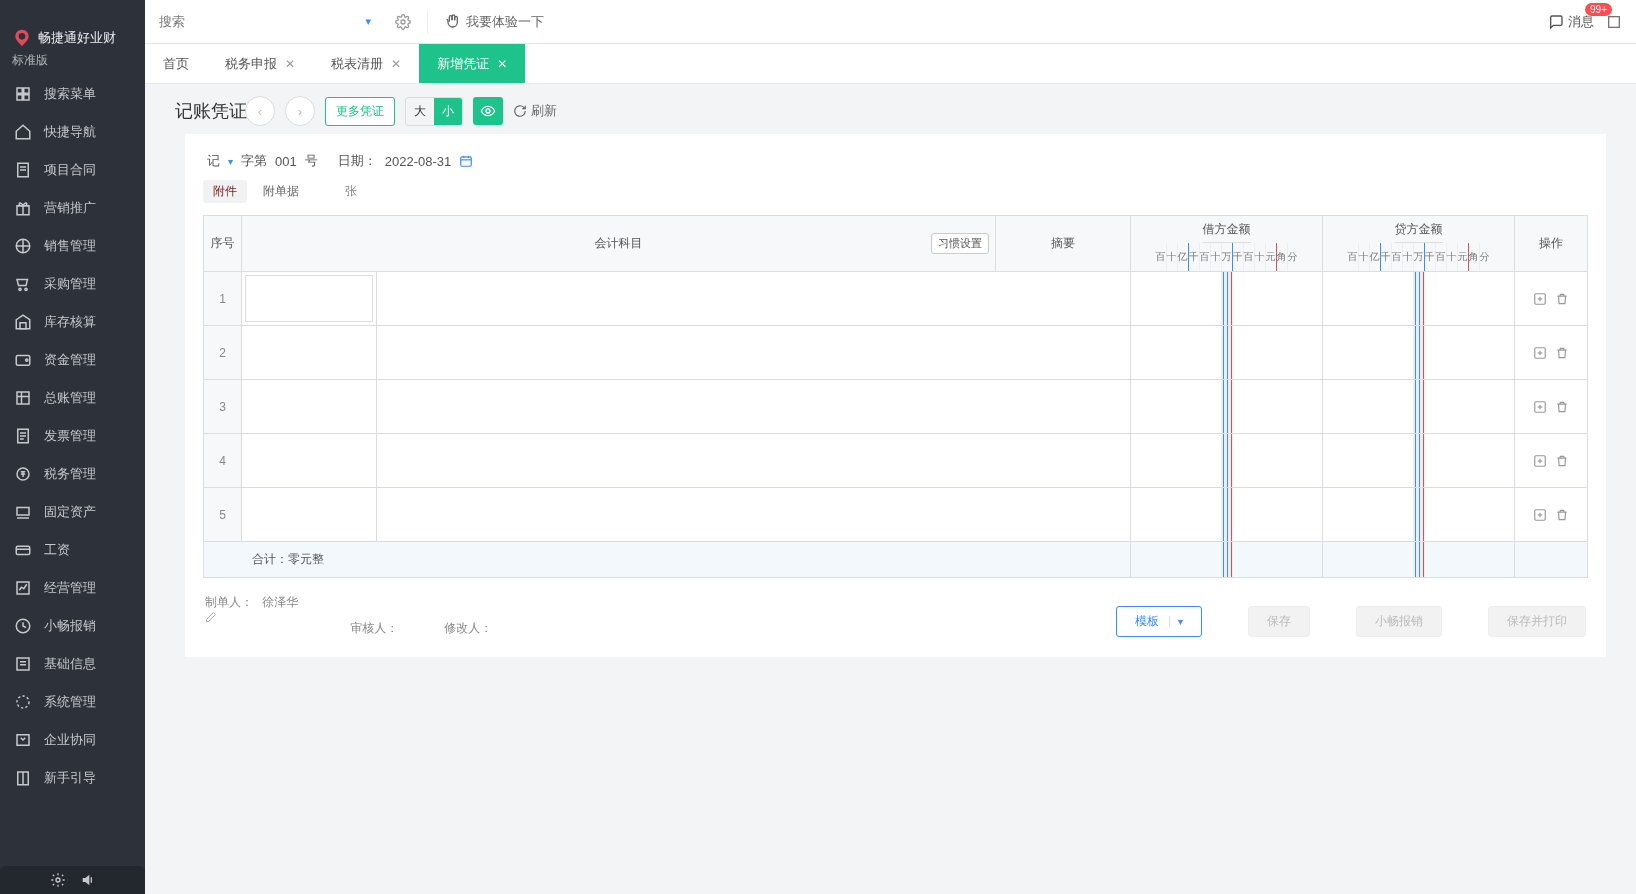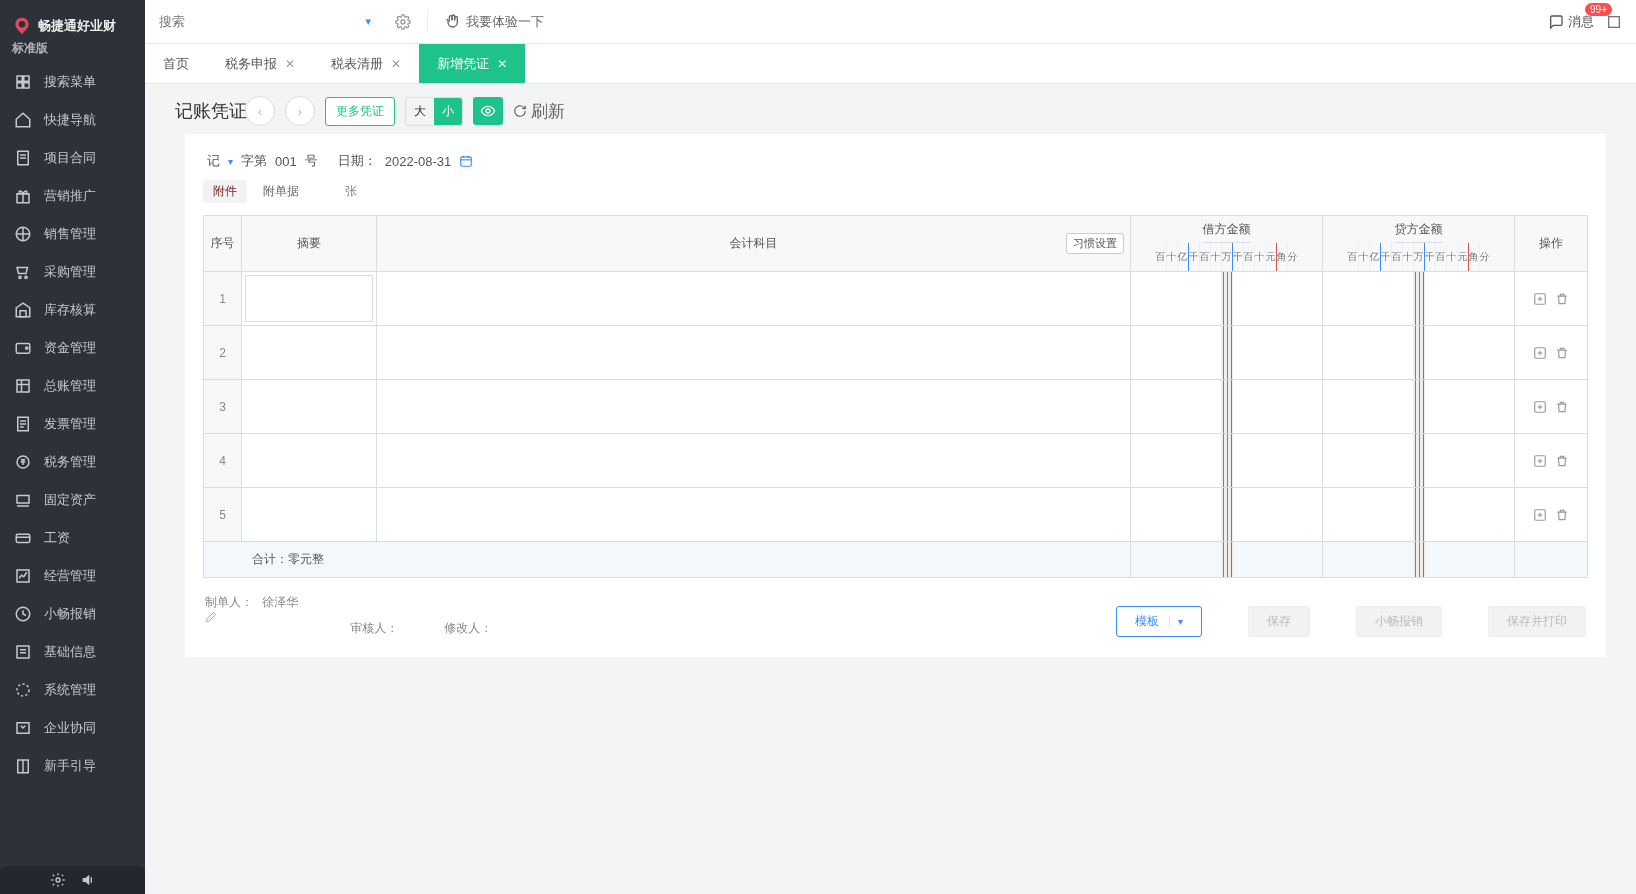--- a/index.html
+++ b/index.html
@@ -1,21 +1,21 @@
 <!DOCTYPE html>
 <html><head>
 <meta charset="utf-8">
 <style>
 * { margin: 0; padding: 0; box-sizing: border-box; }
 body { font-family: "Microsoft YaHei", sans-serif; font-size: 13px; color: #333; background: #fff; overflow: hidden; }
 .app { display: flex; height: 100vh; }
 
 
 .sidebar { width: 145px; background: #2d323a; color: #c5c8cd; display: flex; flex-direction: column; }
-.logo-area { padding: 16px 12px 6px; font-weight: bold; }
+.logo-area { padding: 28px 12px 6px; }
 .logo-row { display: flex; align-items: center; gap: 6px; color: #eee; font-size: 13px; }
 .logo-icon { width: 20px; height: 20px; }
 .logo-icon svg path { fill: #de4c5b; }
 .edition { font-size: 12px; color: #b0b4ba; margin-top: 4px; }
 .menu { flex: 1; overflow: auto; }
 .menu-item { display: flex; align-items: flex-end; gap: 12px; padding: 10px 14px; cursor: pointer; }
 .menu-icon { width: 18px; height: 18px; display: flex; align-items: center; justify-content: center; color: #c5c8cd; }
 .menu-icon svg { width: 18px; height: 18px; }
 .sidebar-bottom { display: flex; justify-content: center; gap: 14px; padding: 6px 0; background: #23272e; border-radius: 6px 6px 0 0; }
 
@@ -44,21 +44,21 @@
 
 .content { flex: 1; overflow: auto; padding: 12px 30px; }
 .toolbar { display: flex; align-items: center; gap: 10px; margin-left: 0; margin-bottom: 8px; padding-left: 10px; }
 .title { font-size: 18px; color: #333; margin-right: -12px; position: relative; z-index: 1; }
 .nav-circle { width: 30px; height: 30px; border-radius: 50%; border: 1px solid #ddd; display: flex; align-items: center; justify-content: center; color: #bbb; cursor: pointer; background: #fff; }
 .btn-outline-green { border: 1px solid #1ec28b; color: #1ec28b; background: #fff; padding: 5px 10px; border-radius: 3px; cursor: pointer; font-size: 12px; }
 .size-toggle { display: flex; border: 1px solid #ddd; border-radius: 3px; overflow: hidden; }
 .size-toggle span { padding: 5px 8px; cursor: pointer; font-size: 12px; }
 .size-toggle .active { background: #1ec28b; color: #fff; }
 .eye-btn { background: #1ec28b; color: #fff; width: 30px; height: 28px; border-radius: 3px; display: flex; align-items: center; justify-content: center; cursor: pointer; }
-.refresh { display: flex; align-items: center; gap: 4px; color: #666; cursor: pointer; font-size: 17px; }
+.refresh { display: flex; align-items: center; gap: 4px; color: #666; cursor: pointer; font-size: 13px; }
 
 
 .panel { background: #fff; padding: 18px 18px 20px; margin-left: 10px; }
 .voucher-meta { display: flex; align-items: center; gap: 20px; padding: 0 4px 10px; font-size: 13px; color: #555; }
 .meta-group { display: flex; align-items: center; gap: 8px; }
 .sel { display: flex; align-items: center; gap: 4px; color: #555; }
 .date-icon { color: #3b8cff; }
 .attach-row { display: flex; align-items: center; gap: 16px; margin-bottom: 12px; }
 .pill { background: #f1f2f3; color: #7f1d1d; padding: 3px 10px; border-radius: 3px; font-size: 12px; }
 .unit-end { color: #888; font-size: 12px; }
@@ -437,25 +437,25 @@
         </div>
         <div class="attach-row">
           <span class="pill">附件</span>
           <span style="color:#666;font-size:12px">附单据</span>
           <span class="unit-end" style="margin-left:30px">张</span>
         </div>
 
         <div class="vtable">
           <div class="thead">
             <div class="th th-seq">序号</div>
-            <div class="th th-summary">摘要</div>
             <div class="th th-subject">
               <span>会计科目</span>
               <span class="habit-btn">习惯设置</span>
             </div>
+            <div class="th th-summary">摘要</div>
             <div class="th th-amount">
               <div class="amt-title">借方金额</div>
               <div class="digit-row" id="debit-digits">
                   <span class="digit">百</span>
                   <span class="digit">十</span>
                   <span class="digit sep-yi">亿</span>
                   <span class="digit">千</span>
                   <span class="digit">百</span>
                   <span class="digit">十</span>
                   <span class="digit sep-wan">万</span>

